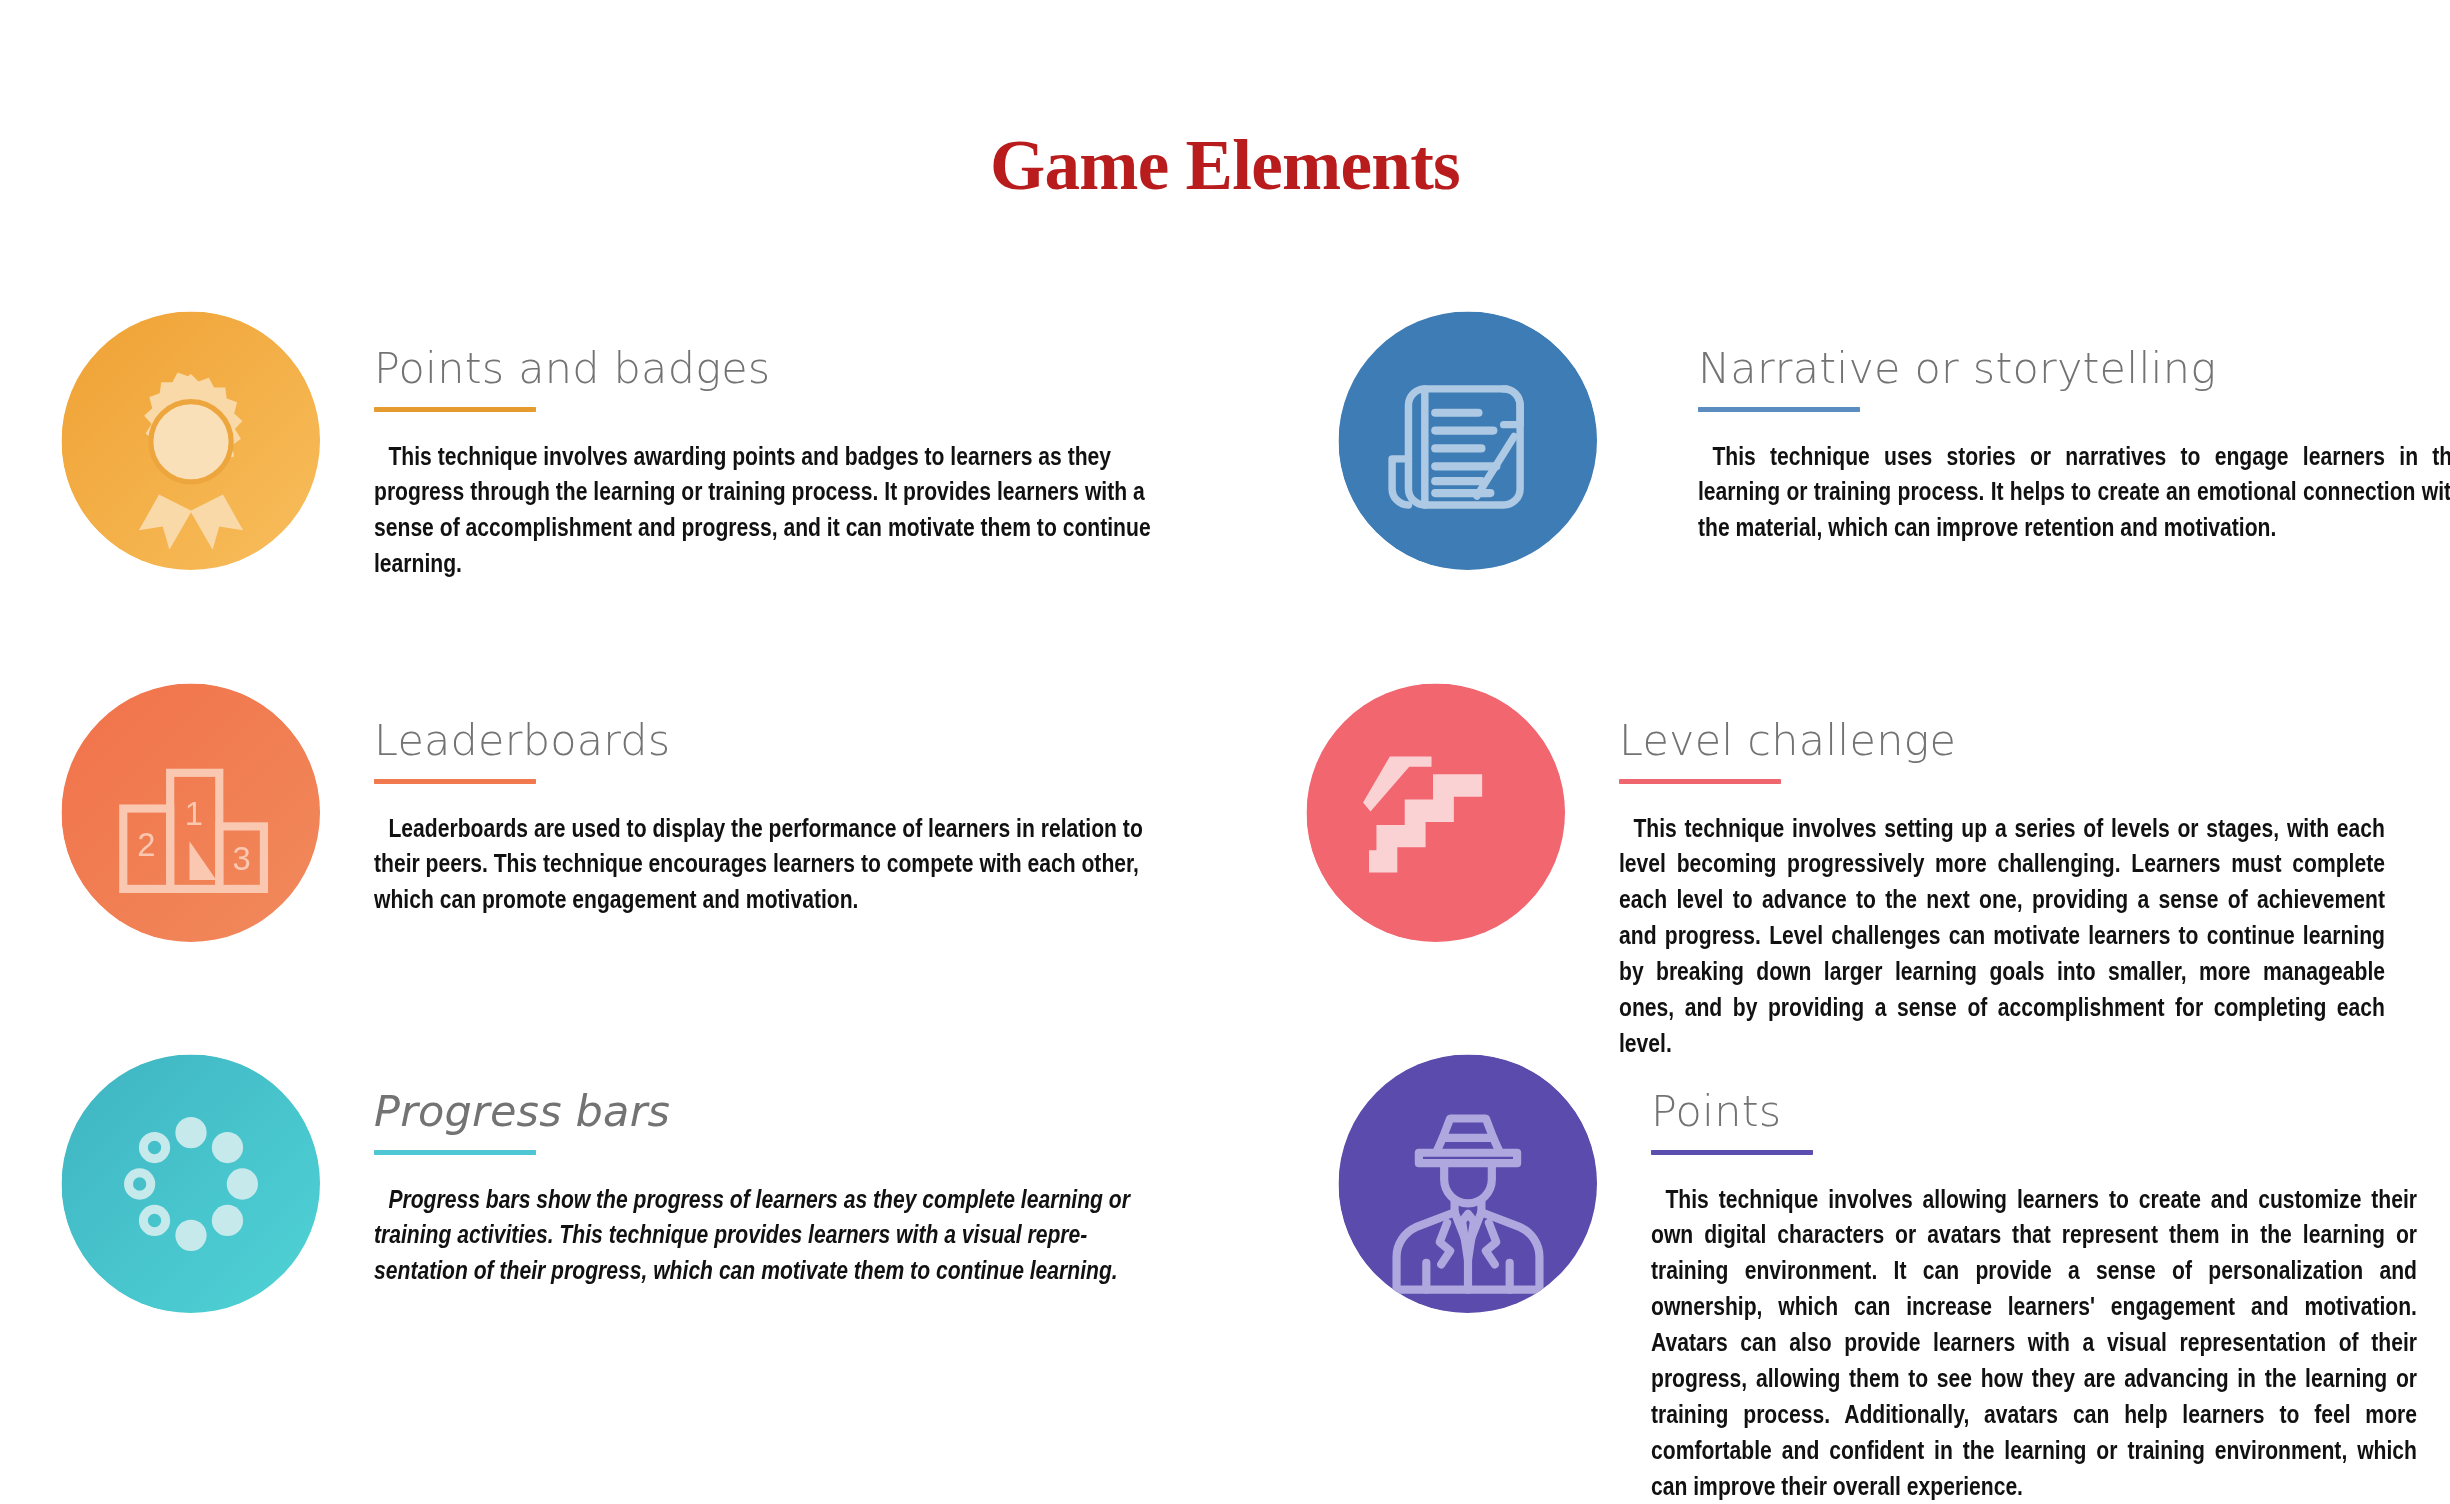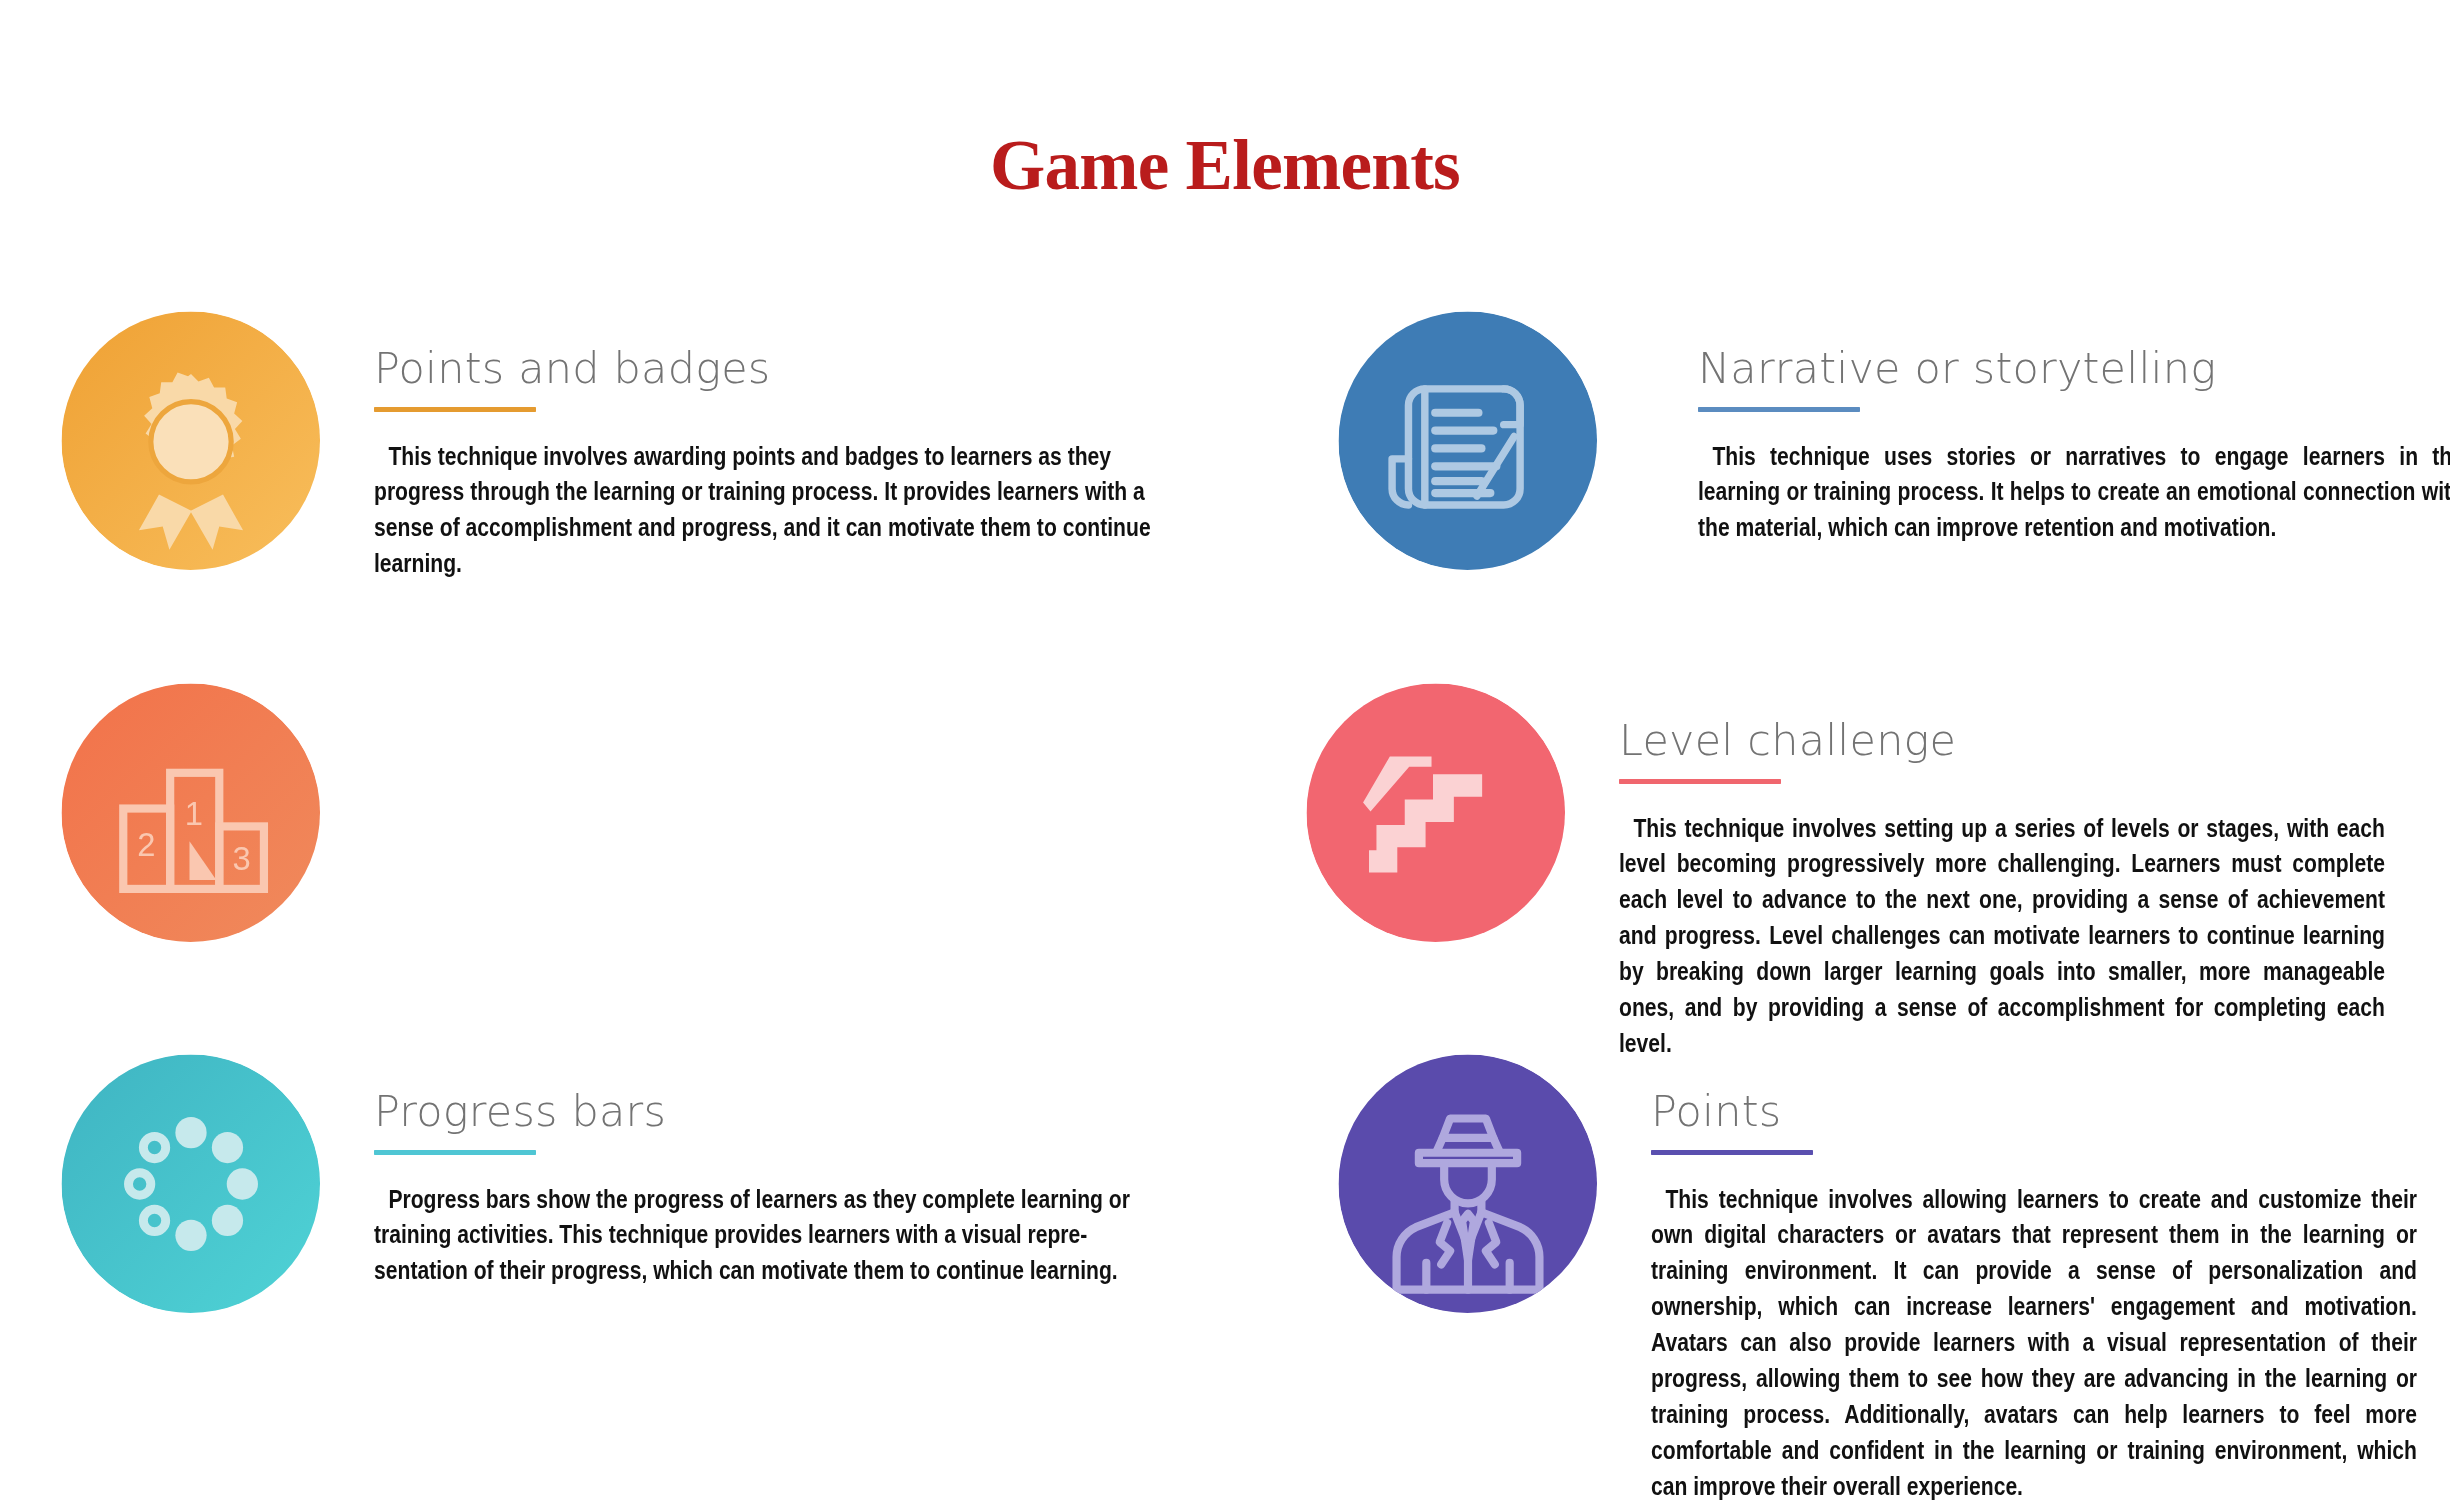--- a/index.html
+++ b/index.html
@@ -47,21 +47,21 @@
 
   .card {
     position: absolute;
     display: flex;
     align-items: flex-start;
   }
 
   
   .card.c0 { left: 61px;  top: 21px;  }
   .card.c1 { left: 61px;  top: 393px; }
-  .card.c2 { left: 61px;  top: 764px;}
+  .card.c2 { left: 61px;  top: 764px; font-style: italic;}
   
   .card.c3 { left: 1338px; top: 21px; gap: 47px;  }
   .card.c4 { left: 1306px; top: 393px; }
   .card.c5 { left: 1338px; top: 764px;}
 
   .icon-circle {
     width: 259px;
     height: 259px;
     border-radius: 50%;
     flex: 0 0 259px;
@@ -165,20 +165,25 @@
             <rect x="146" y="120" width="66" height="156"></rect>
             <rect x="212" y="192" width="60" height="84"></rect>
           </g>
           <g fill="#FAC7B0" font-family="Liberation Sans, sans-serif" font-size="44" font-weight="400" text-anchor="middle">
             <text x="114" y="232">2</text>
             <text x="178" y="190">1</text>
             <text x="242" y="250">3</text>
           </g>
           <path d="M172 264 l0 -52 36 52z" fill="#FAC7B0"></path>
         </svg>
+      </div>
+      <div class="card-body">
+        <div class="card-heading">Leaderboards</div>
+        <div class="rule" style="background:#F07A4E"></div>
+        <p class="card-text">Leaderboards are used to display the performance of learners in relation to their peers. This technique encourages learners to compete with each other, which can promote engagement and motivation.</p>
       </div>
     </div>
 
     <div class="card left c2">
       <div class="icon-circle">
         <svg width="259" height="259" viewBox="0 0 348 348">
           <defs>
             <linearGradient id="g2" x1="0" y1="0" x2="1" y2="1">
               <stop offset="0%" stop-color="#3FB4C2"></stop>
               <stop offset="100%" stop-color="#4FD3D6"></stop>

